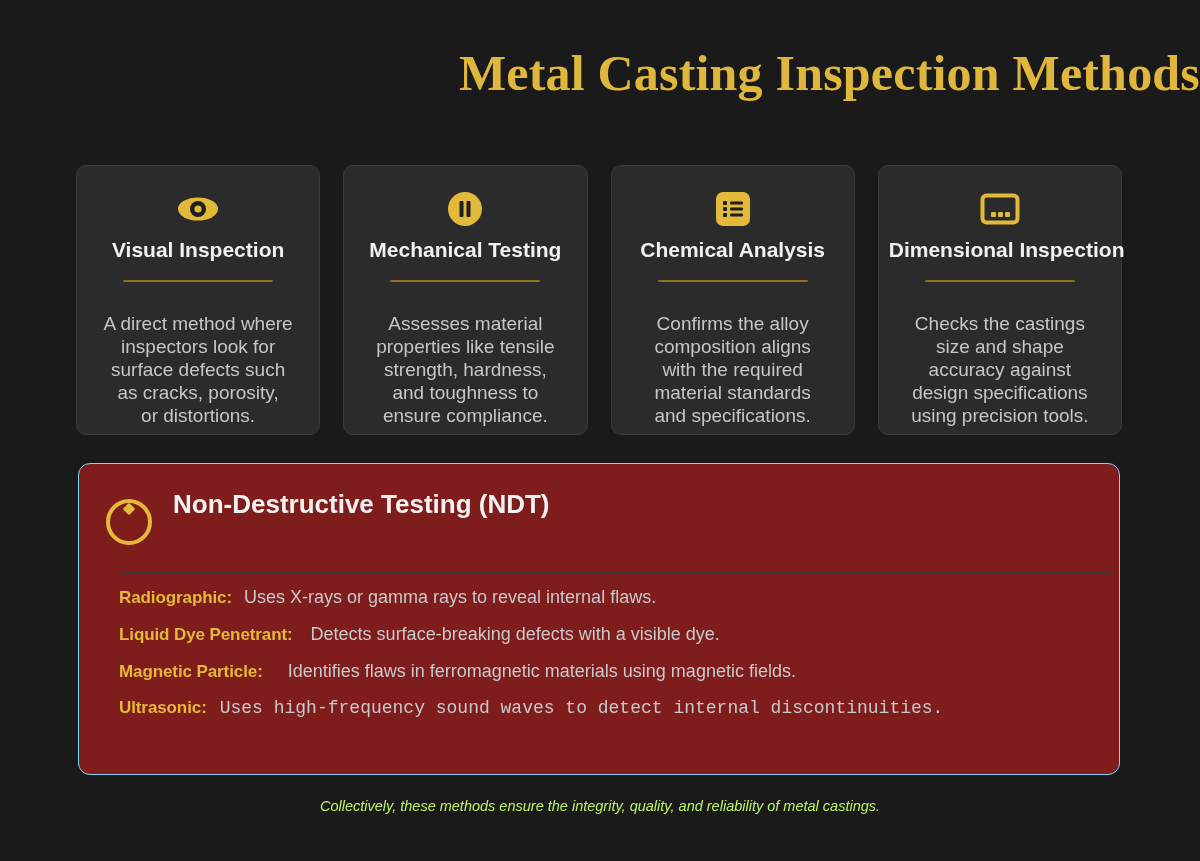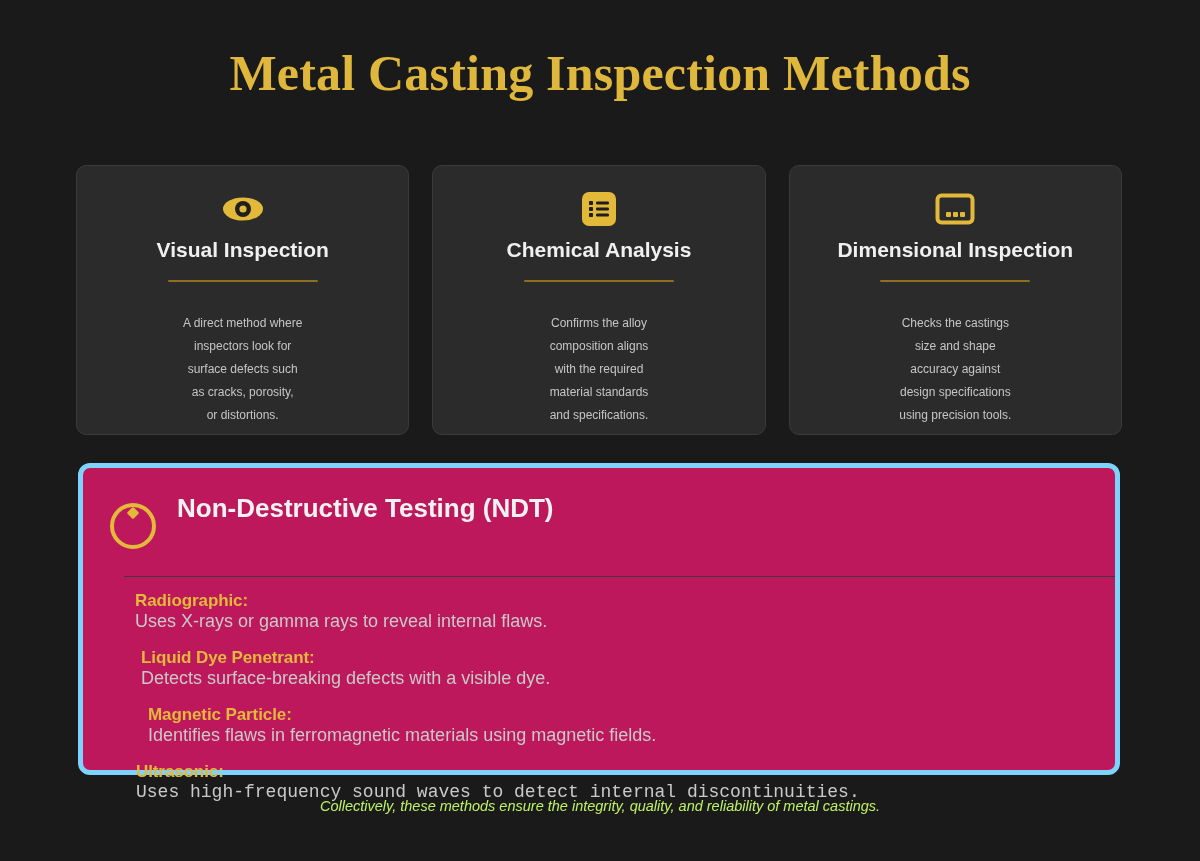--- a/index.html
+++ b/index.html
@@ -16,21 +16,21 @@
     height: 861px;
     background: #1a1a1a;
   }
 
   
   .page-title {
     position: absolute;
     top: 44px;
     left: 0;
     width: 1200px;
-    text-align: center;
+    text-align: right;
     font-family: "Liberation Serif", serif;
     font-weight: bold;
     font-size: 50px;
     letter-spacing: 0.2px;
     color: #dfb73c;
     white-space: nowrap;
   }
 
   
   .card-row {
@@ -69,35 +69,35 @@
   }
   .card-divider {
     width: 150px;
     height: 2px;
     background: #8a7020;
     margin: 16px auto 0 auto;
     border-radius: 1px;
   }
   .card-body {
     margin-top: 30px;
-    font-size: 12px;
+    font-size: 19px;
     line-height: 23px;
     color: #c6c6c6;
     white-space: pre-line;
   }
 
   
   .ndt-panel {
     position: absolute;
     top: 463px;
     left: 78px;
     width: 1042px;
     height: 312px;
-    background: #be185d;
-    border: 5px solid #7dd3fc;
+    background: #7f1d1d;
+    border: 1px solid #7dd3fc;
     border-radius: 12px;
     padding: 24px 28px 0 24px;
   }
   .ndt-head {
     display: flex;
     align-items: flex-start;
     gap: 18px;
   }
   .ndt-icon {
     flex: 0 0 auto;
@@ -123,21 +123,20 @@
   }
   .ndt-list {
     margin-top: 14px;
     padding-left: 16px;
   }
   .ndt-item {
     display: flex;
     align-items: baseline;
     margin-bottom: 16px;
     white-space: nowrap;
-    flex-direction: column;
   }
   .ndt-label {
     font-size: 17px;
     font-weight: bold;
     color: #e3b93a;
     letter-spacing: -0.1px;
   }
   .ndt-desc {
     font-size: 18px;
     color: #c9c9c9;
@@ -178,20 +177,36 @@
       </div>
       <div class="card-title">Visual Inspection</div>
       <div class="card-divider"></div>
       <div class="card-body">A direct method where
 inspectors look for
 surface defects such
 as cracks, porosity,
 or distortions.</div>
     </div>
 
+    <div class="card">
+      <div class="card-icon">
+        <svg width="36" height="36" viewBox="0 0 36 36" aria-hidden="true">
+          <circle cx="18" cy="18" r="17" fill="#e3b93a"></circle>
+          <rect x="12.5" y="10" width="4" height="16" rx="1" fill="#1f1f1f"></rect>
+          <rect x="19.5" y="10" width="4" height="16" rx="1" fill="#1f1f1f"></rect>
+        </svg>
+      </div>
+      <div class="card-title">Mechanical Testing</div>
+      <div class="card-divider"></div>
+      <div class="card-body">Assesses material
+properties like tensile
+strength, hardness,
+and toughness to
+ensure compliance.</div>
+    </div>
 
     <div class="card">
       <div class="card-icon">
         <svg width="36" height="36" viewBox="0 0 36 36" aria-hidden="true">
           <rect x="1" y="1" width="34" height="34" rx="7" fill="#e3b93a"></rect>
           <rect x="8" y="10" width="4" height="4" rx="0.8" fill="#1f1f1f"></rect>
           <rect x="8" y="16" width="4" height="4" rx="0.8" fill="#1f1f1f"></rect>
           <rect x="8" y="22" width="4" height="4" rx="0.8" fill="#1f1f1f"></rect>
           <rect x="15" y="10.5" width="13" height="3" rx="1.2" fill="#1f1f1f"></rect>
           <rect x="15" y="16.5" width="13" height="3" rx="1.2" fill="#1f1f1f"></rect>

